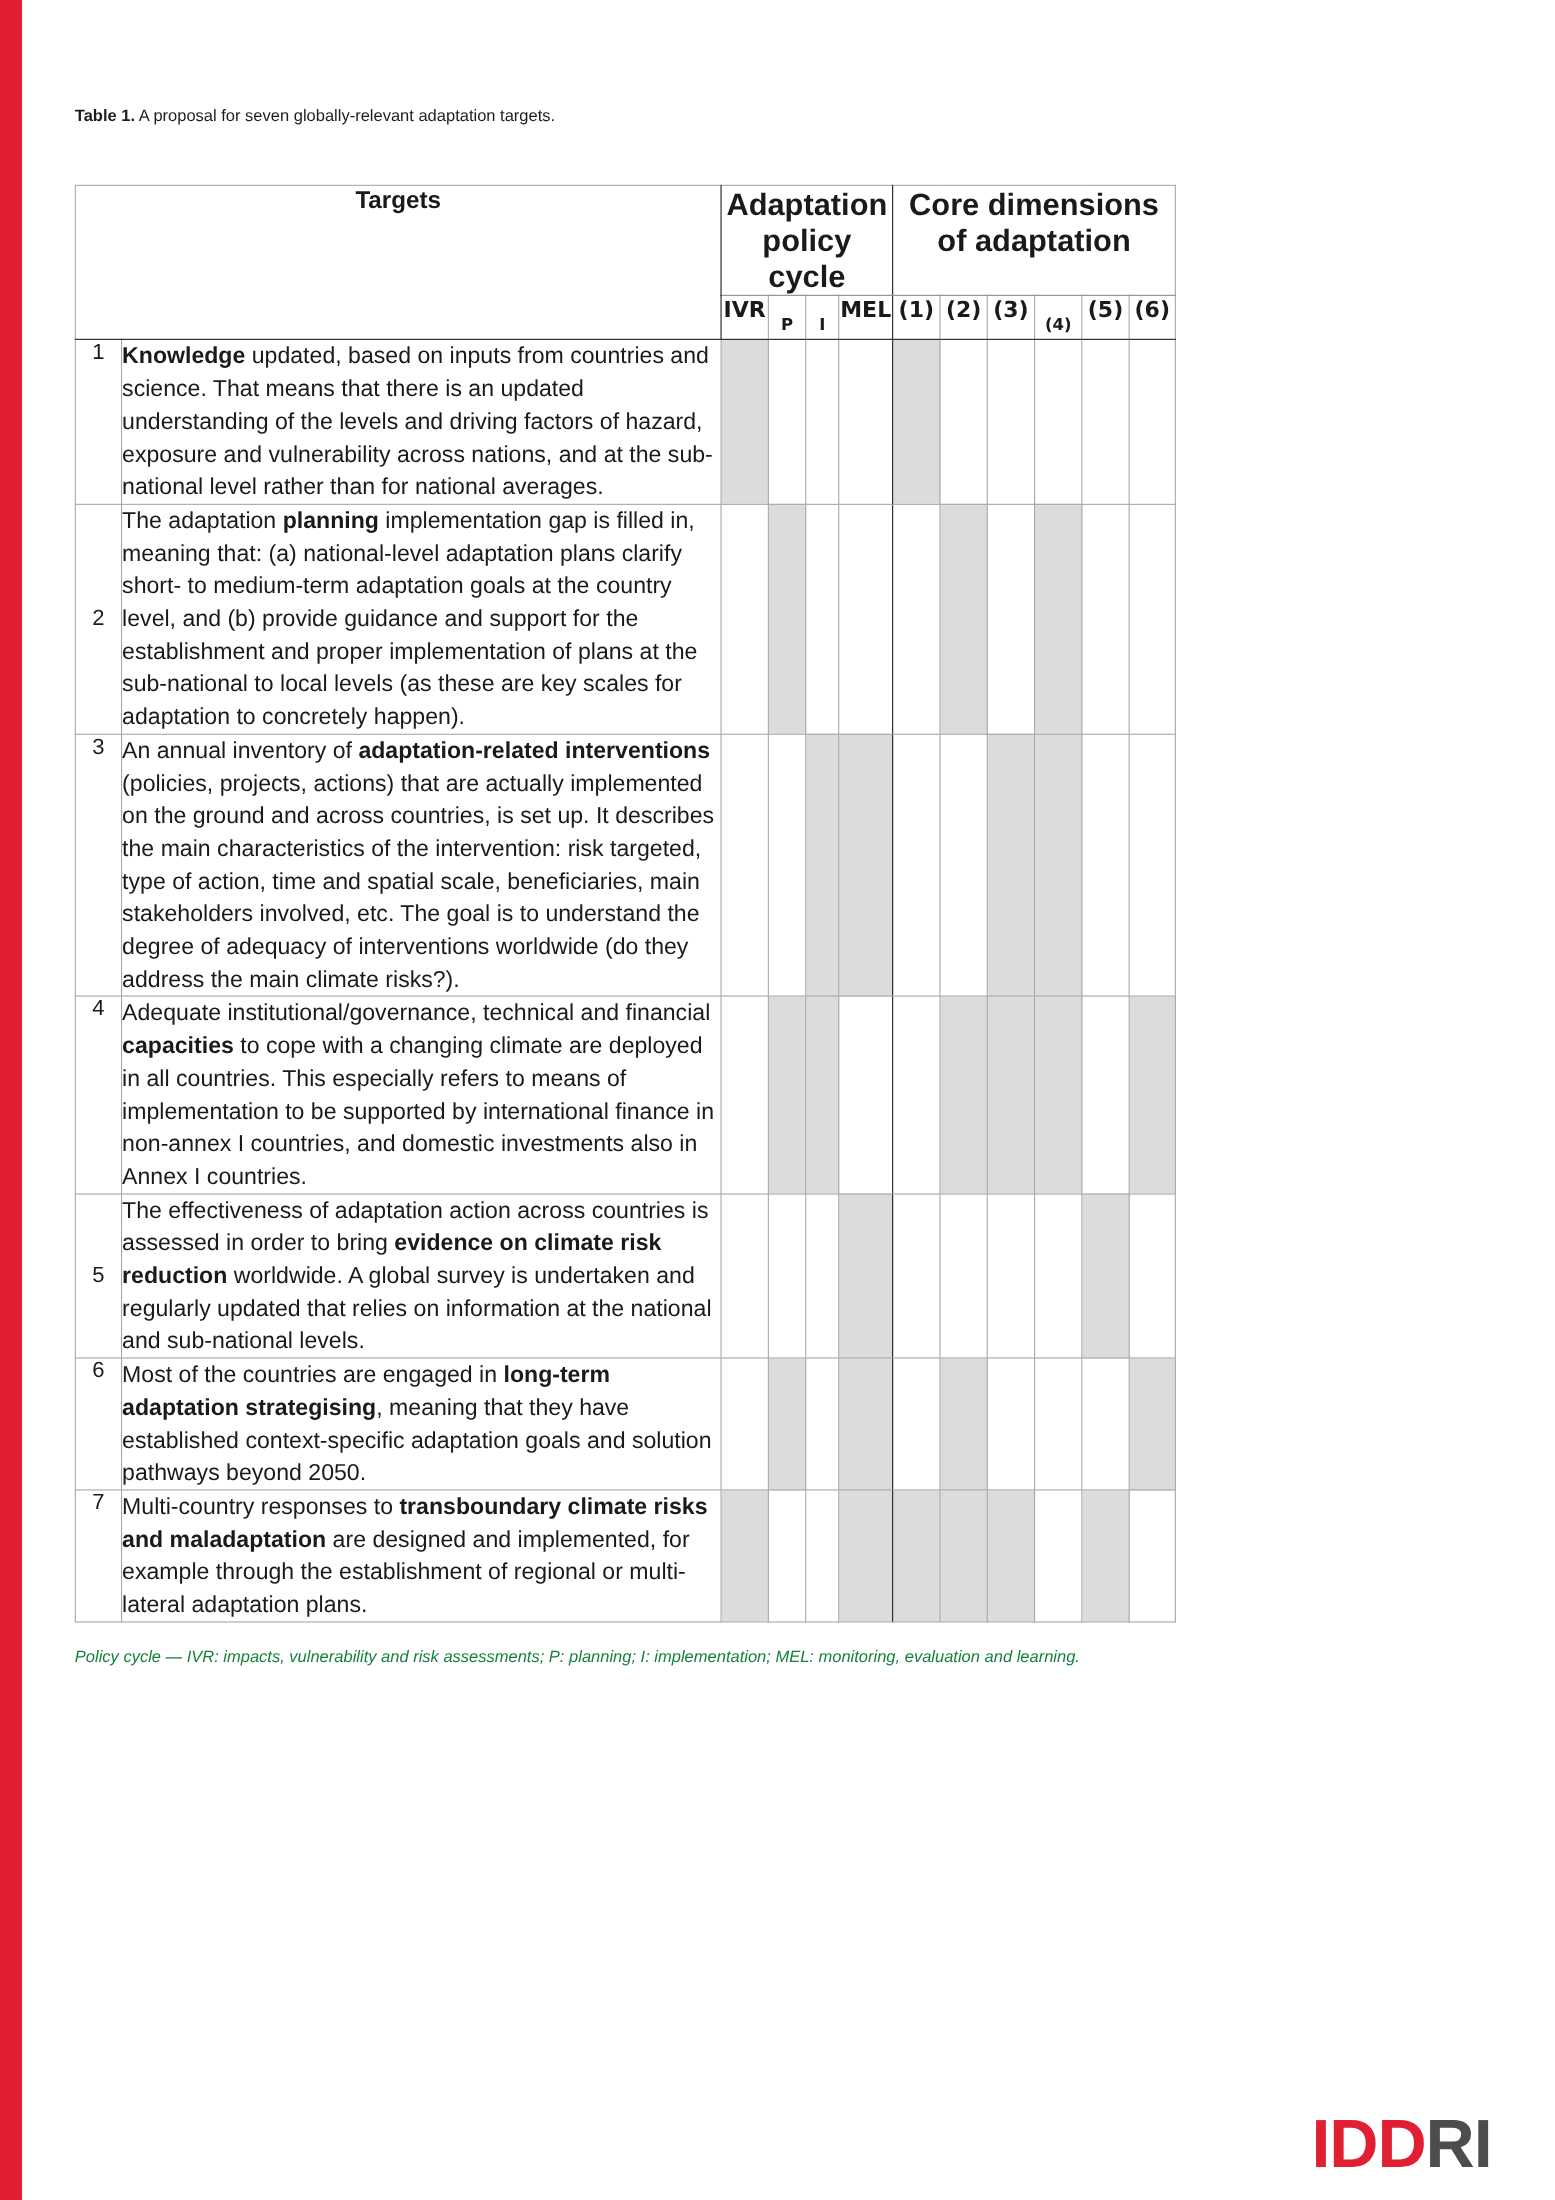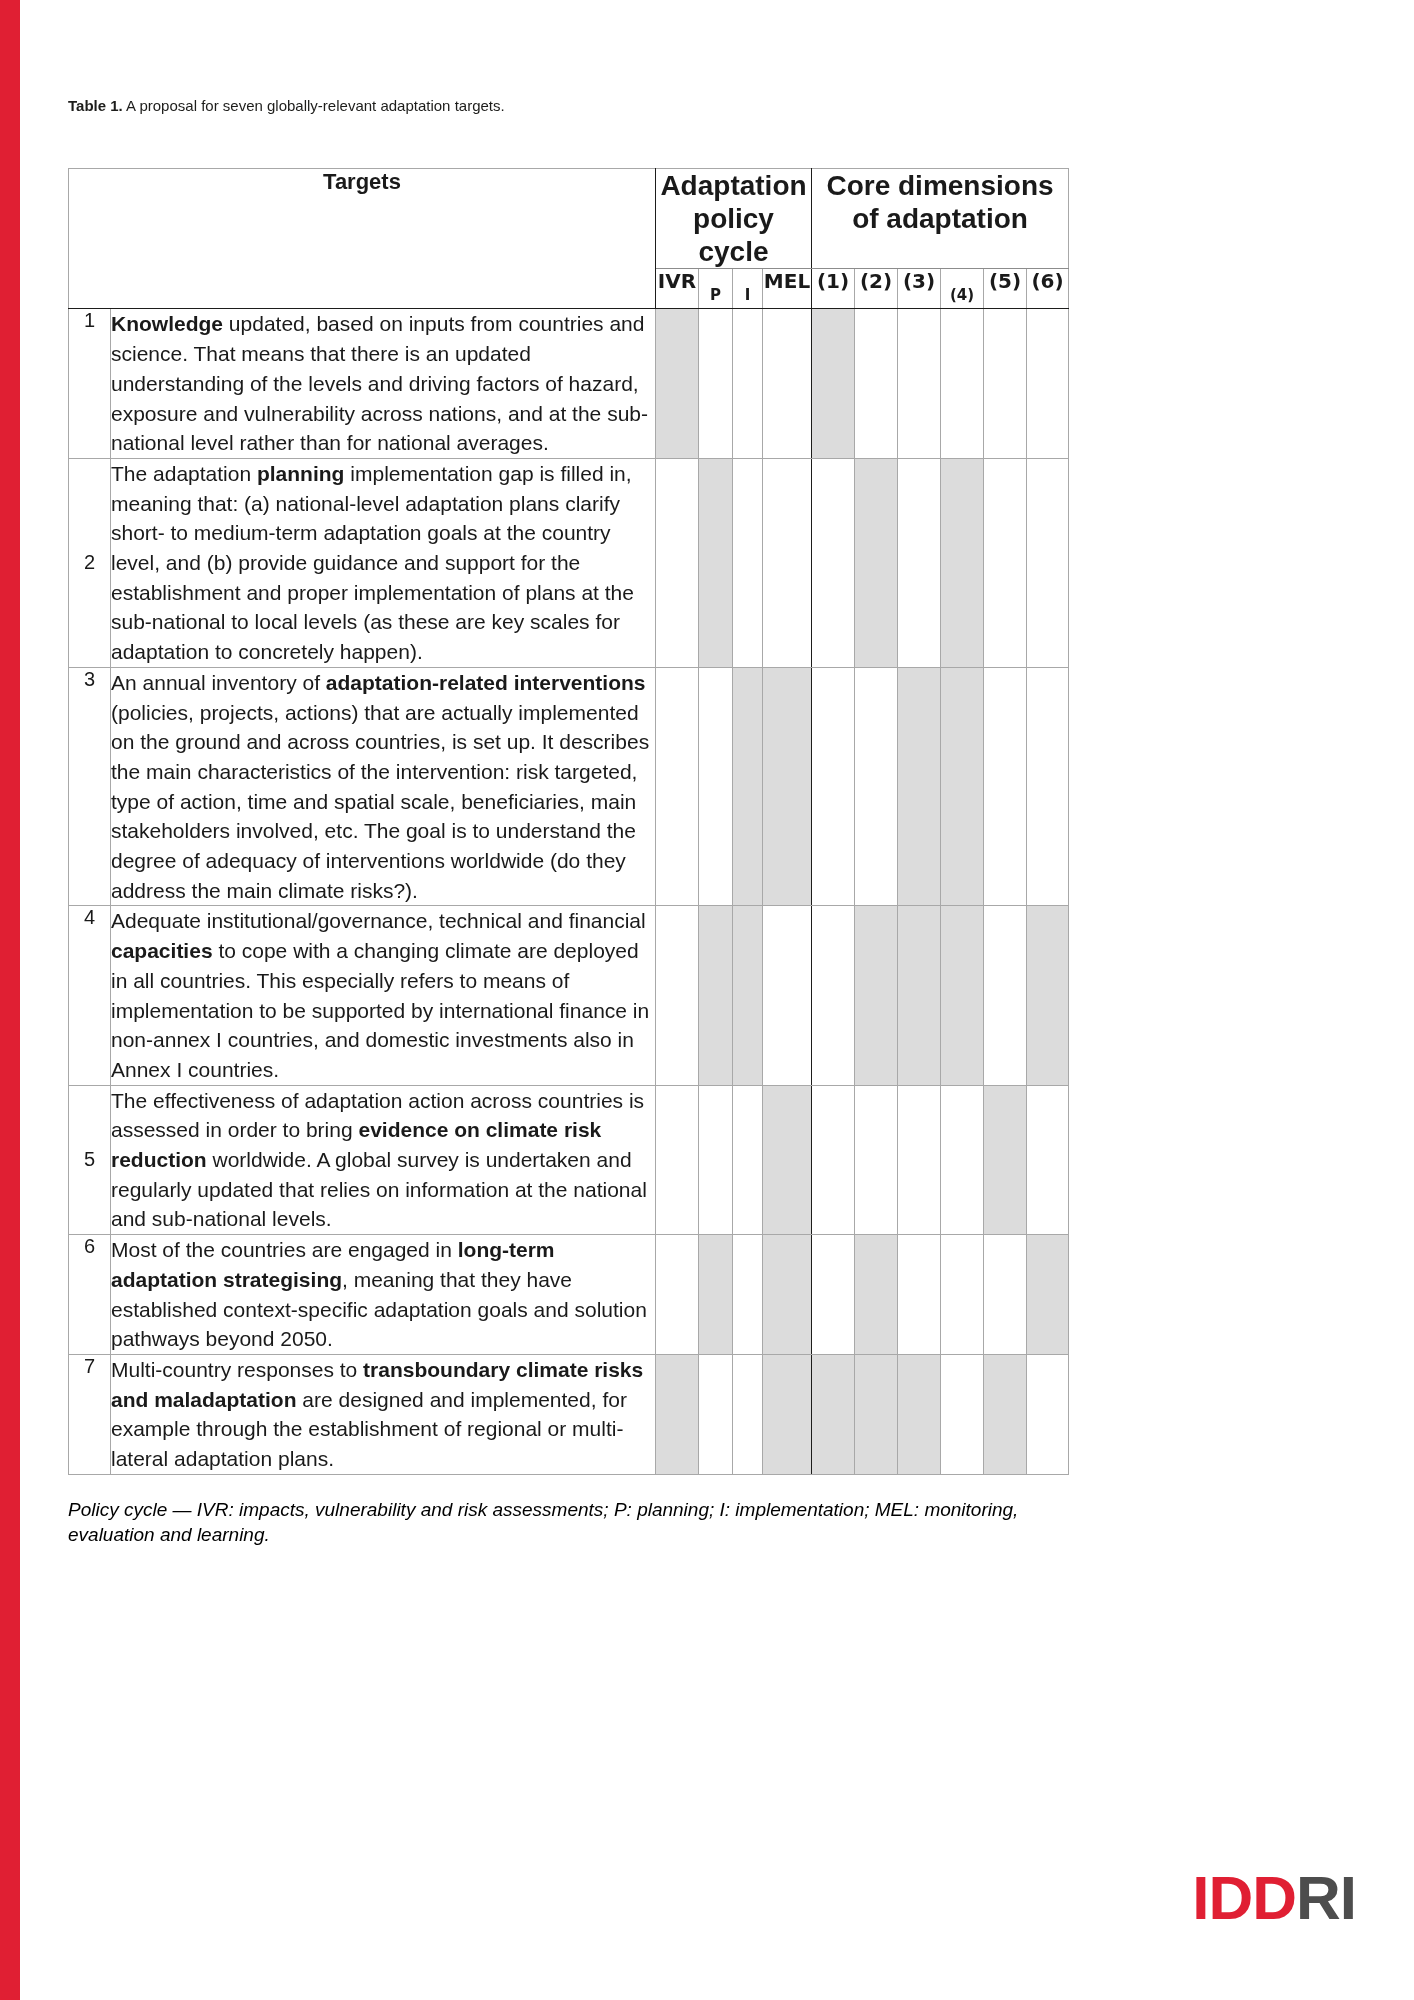--- a/index.html
+++ b/index.html
@@ -104,31 +104,31 @@
     border-right: 1.1px solid #b4b4b4;
   }
   td.cell.on { background: #dcdcdc; }
   td.cell.sep-left { border-left: 1.8px solid #1d1d1b !important; }
   td.cell.sep-right { border-right: 1.8px solid #1d1d1b !important; }
 
   .notes {
     margin-top: 22px;
     width: 1010px;
     font-style: italic;
-    font-size: 19px;
+    font-size: 15px;
     line-height: 1.35;
-    color: #000000;
+    color: #15803d;
   }
   .notes p { margin: 0; }
   .notes p + p { margin-top: 2px; }
 
   .logo {
     position: absolute;
     right: 58px;
-    top: 1862px;
+    top: 1914px;
     font-size: 62px;
     font-weight: bold;
     letter-spacing: -1px;
     font-family: "Liberation Sans", sans-serif;
   }
   .logo .a { color: #e01f33; }
   .logo .b { color: #4d4d4d; }
 </style>
 </head>
 <body>

